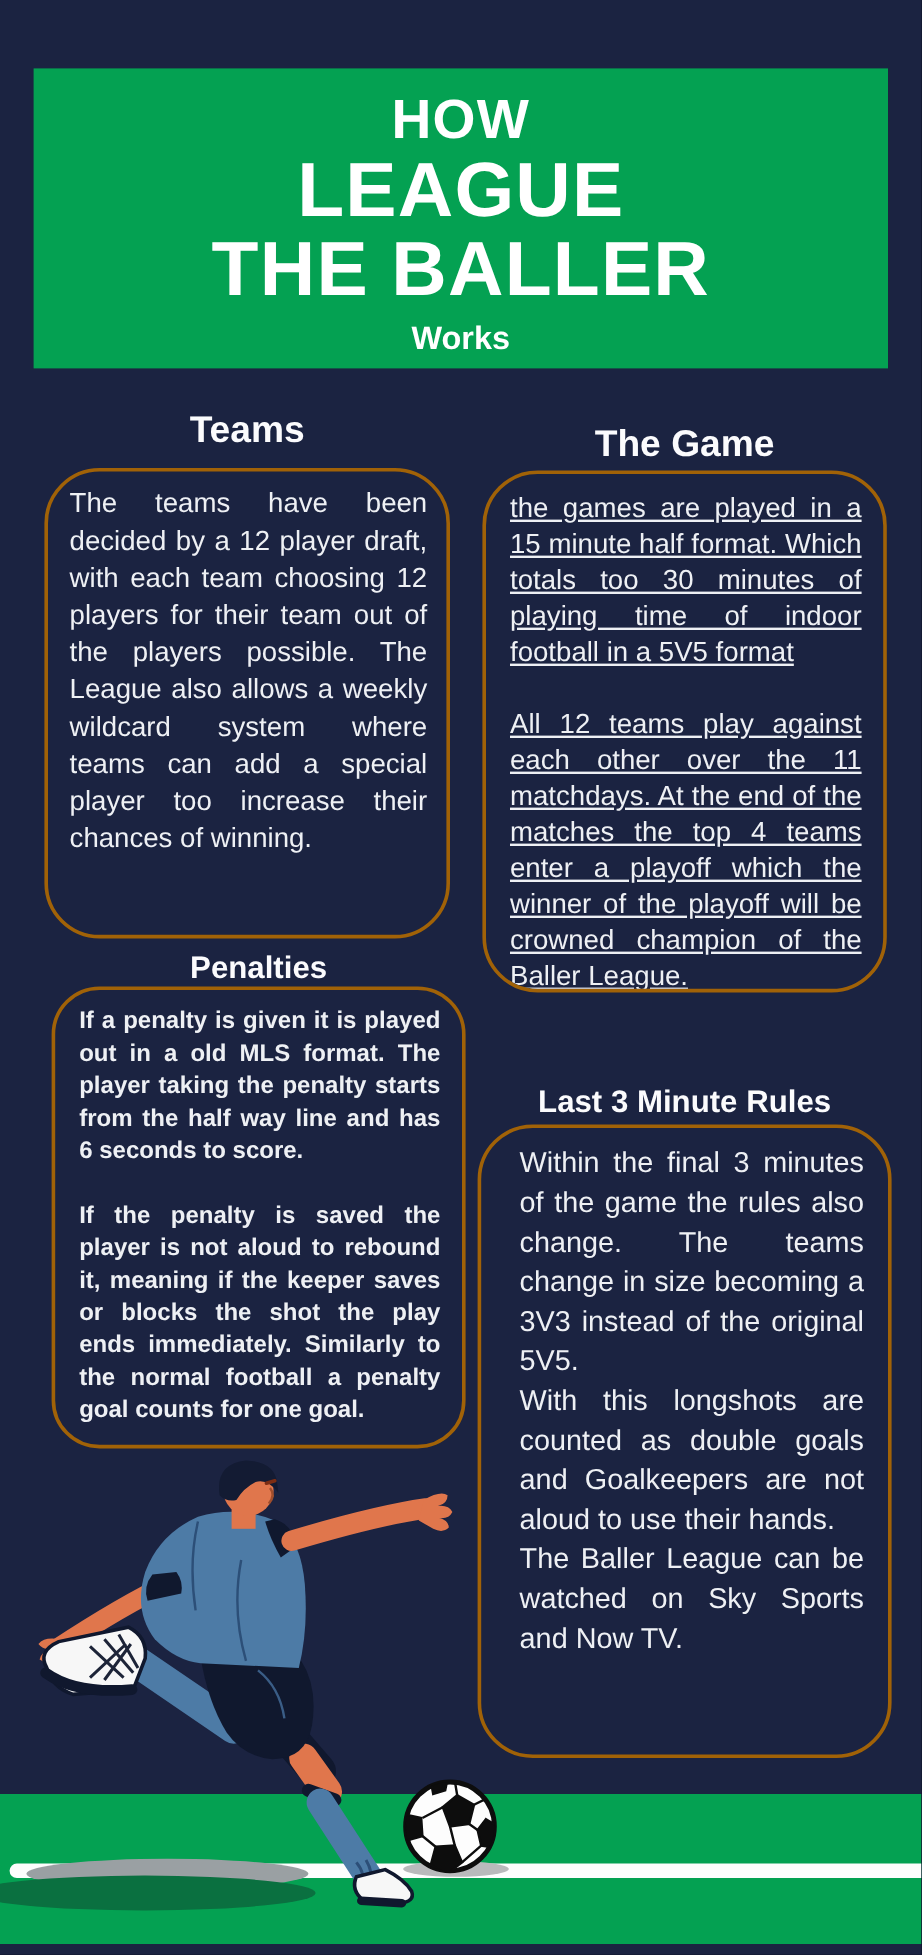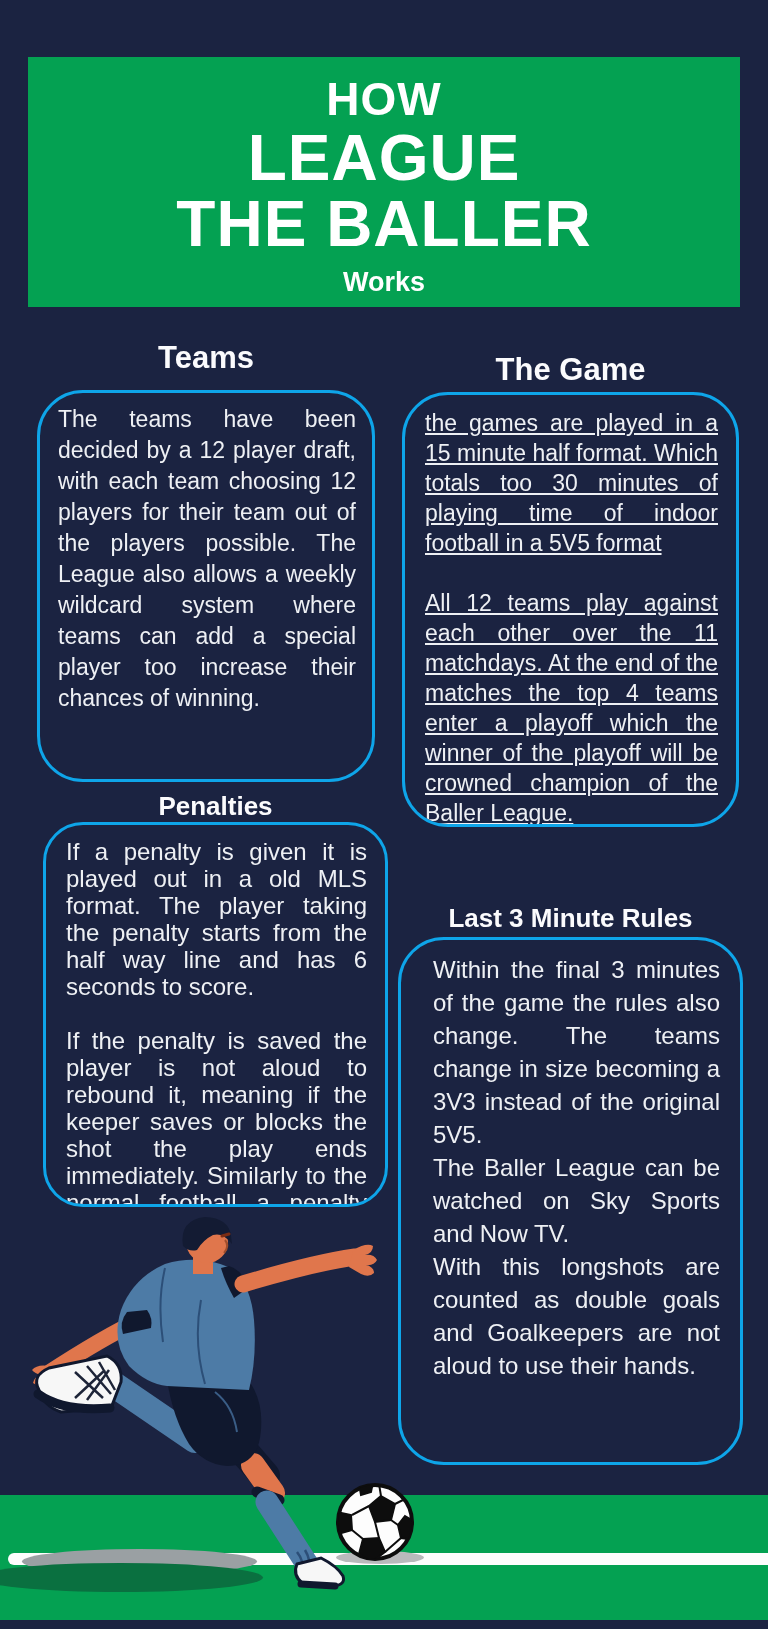--- a/index.html
+++ b/index.html
@@ -18,29 +18,29 @@
   .hdr-line2{font-size:64px; font-weight:800; letter-spacing:1px; line-height:66px;}
   .hdr-sub  {font-size:27px; font-weight:700; line-height:34px; margin-top:8px;}
   
   .sec-head{position:absolute; text-align:center; font-weight:800; color:#fbfbfd;}
   .head-teams   {left:37px;  top:340px; width:338px; font-size:31px;}
   .head-game    {left:402px; top:352px; width:337px; font-size:31px;}
   .head-pen     {left:43px;  top:791px; width:345px; font-size:26px;}
   .head-last3   {left:398px; top:903px; width:345px; font-size:26px;}
   
   .box{
-    position:absolute; border:3px solid #0ea5e9; border-radius:46px;
+    position:absolute; border:3px solid #a16207; border-radius:46px;
     box-sizing:border-box; overflow:hidden;
     text-align:justify; text-align-last:left; color:#eef0f4;
   }
   .box p{margin:0;}
   .box-teams{left:37px;  top:390px; width:338px; height:392px; padding:11px 16px 0 18px; font-size:23px; line-height:31px;}
   .box-game {left:402px; top:392px; width:337px; height:435px; padding:13px 18px 0 20px; font-size:23px; line-height:30px;text-decoration:underline;}
   .box-game p.gap{margin-bottom:30px;}
-  .box-pen  {left:43px;  top:822px; width:345px; height:385px; padding:13px 18px 0 20px; font-size:24px; line-height:27px; border-radius:40px;}
+  .box-pen  {left:43px;  top:822px; width:345px; height:385px; padding:13px 18px 0 20px; font-size:20px; line-height:27px; border-radius:40px;font-weight:bold;}
   .box-pen p.gap{margin-bottom:27px;}
   .box-last3{left:398px; top:937px; width:345px; height:528px; padding:13px 20px 0 32px; font-size:24px; line-height:33px;}
   
   .grass{position:absolute; left:0; top:1495px; width:768px; height:125px; background:#04a152;}
   .pitch-line{position:absolute; left:8px; top:1553px; width:760px; height:12px; background:#fdfdfd; border-radius:7px 0 0 7px;}
   .shadow-gray{position:absolute; left:22px; top:1549px; width:235px; height:25px; background:#9aa0a3; border-radius:50%;}
   .shadow-green{position:absolute; left:-22px; top:1563px; width:285px; height:29px; background:#0a7040; border-radius:50%;}
   .shadow-ball{position:absolute; left:336px; top:1551px; width:88px; height:13px; background:#b9babc; border-radius:50%;}
   .ball{position:absolute; left:335px; top:1482px; width:80px; height:80px;}
   .player{position:absolute; left:15px; top:1212px; width:370px; height:380px;}
@@ -71,22 +71,22 @@
     <p>All 12 teams play against each other over the 11 matchdays. At the end of the matches the top 4 teams enter a playoff which the winner of the playoff will be crowned champion of the Baller League.</p>
   </div>
 
   <div class="box box-pen">
     <p class="gap">If a penalty is given it is played out in a old MLS format. The player taking the penalty starts from the half way line and has 6 seconds to score.</p>
     <p>If the penalty is saved the player is not aloud to rebound it, meaning if the keeper saves or blocks the shot the play ends immediately.  Similarly to the normal football a penalty goal counts for one goal.</p>
   </div>
 
   <div class="box box-last3">
     <p>Within the final 3 minutes of the game the rules also change. The teams change in size becoming a 3V3 instead of the original 5V5.</p>
+    <p>With this longshots are counted as double goals and Goalkeepers are not aloud to use their hands.</p>
     <p>The Baller League can be watched on Sky Sports and Now TV.</p>
-    <p>With this longshots are counted as double goals and Goalkeepers are not aloud to use their hands.</p>
   </div>
 
   <div class="grass"></div>
   <div class="pitch-line"></div>
   <div class="shadow-gray"></div>
   <div class="shadow-green"></div>
   <div class="shadow-ball"></div>
 
   <svg class="ball" viewBox="0 0 80 80" aria-hidden="true">
     <defs>

